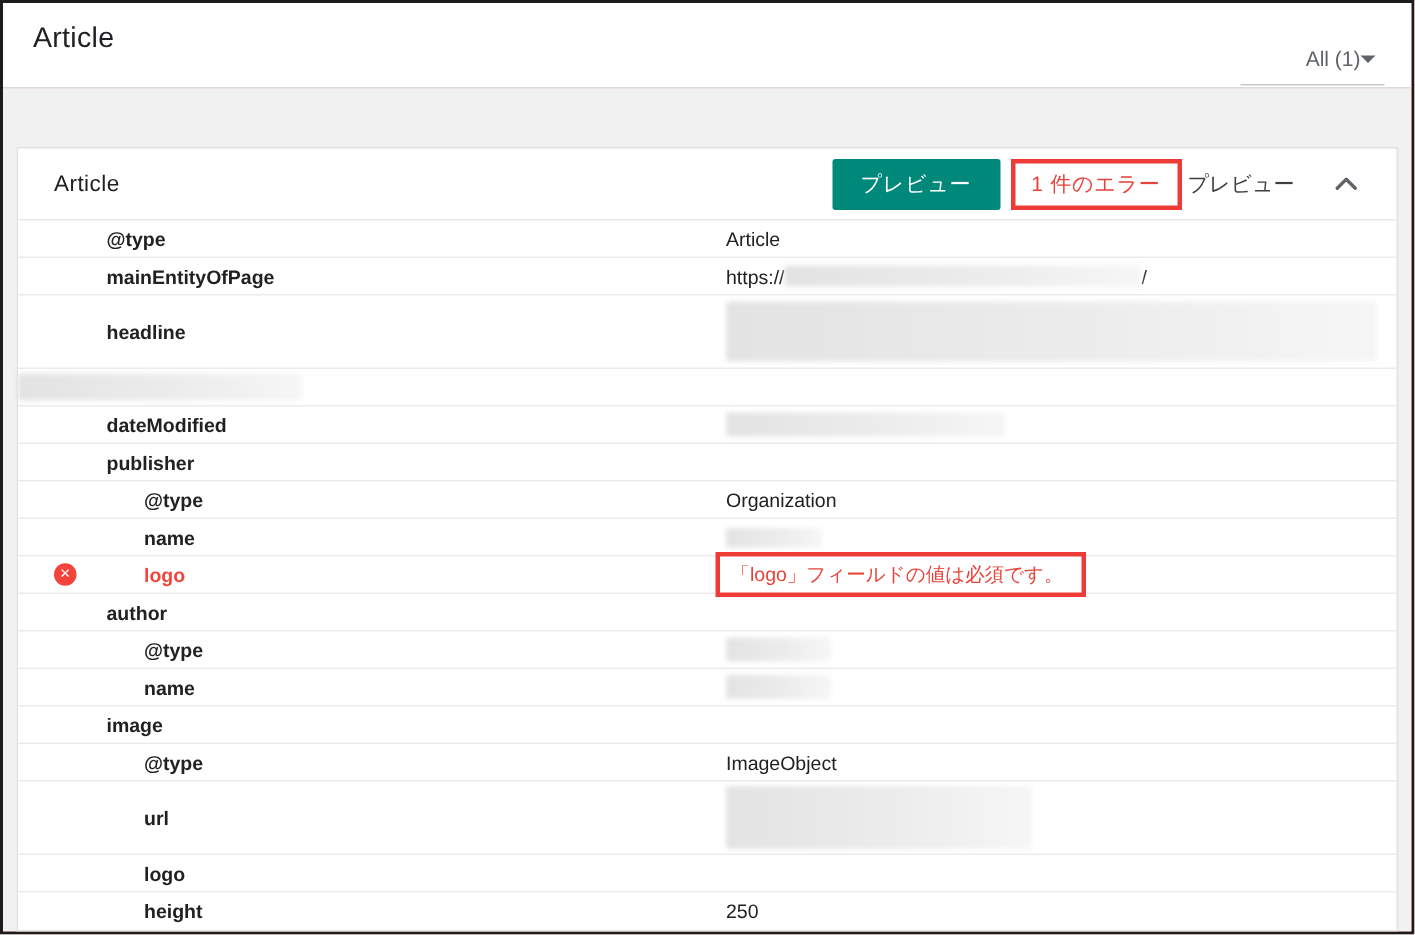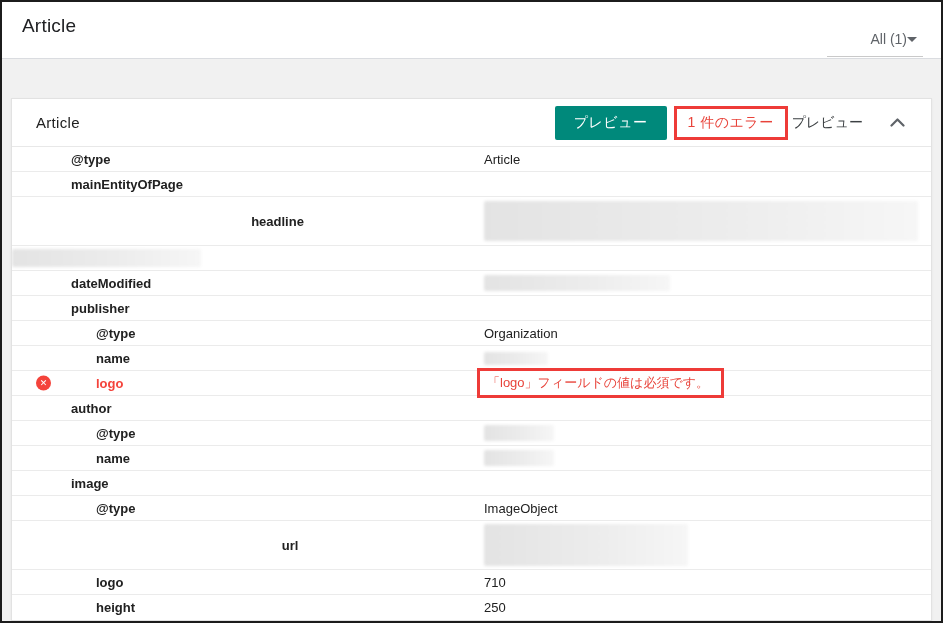--- a/index.html
+++ b/index.html
@@ -79,21 +79,21 @@
   .warnings-label { color: #3c4043; font-size: 14px; margin-left: 4px; white-space: nowrap; }
   .chevron { margin-left: 27px; margin-right: 10px; cursor: pointer; display: flex; align-items: center; }
   
   .rows { }
   .row {
     position: relative;
     height: 25px;
     display: flex; align-items: center;
     border-bottom: 1px solid #ebebeb;
   }
-  .row.tall { height: 49px; text-align: center; }
+  .row.tall { height: 49px; }
   .row:last-child { border-bottom: none; }
   .cell-label {
     width: 472px; flex: 0 0 472px;
     font-size: 13px; font-weight: 700; color: #212121;
   }
   .indent-1 { padding-left: 59px; }
   .indent-2 { padding-left: 84px; }
   .cell-label.error span { color: #f4433b; }
   .cell-value {
     flex: 1; font-size: 13px; color: #212121;
@@ -159,20 +159,25 @@
 
       <div class="rows" id="rows">
           <div class="row">
             <div class="cell-label indent-1"><span>@type</span></div>
             <div class="cell-value">
               <span>Article</span>
             </div>
           </div>
           <div class="row">
             <div class="cell-label indent-1"><span>mainEntityOfPage</span></div>
+            <div class="cell-value">
+              <span>https://</span>
+              <span class="redacted" style="width: 238px; height: 14px;"></span>
+              <span>/</span>
+            </div>
           </div>
           <div class="row tall">
             <div class="cell-label indent-1"><span>headline</span></div>
             <div class="cell-value">
               <span class="redacted" style="width: 434px; height: 40px;"></span>
             </div>
           </div>
           <div class="row">
             <div class="cell-value">
               <span class="redacted" style="width: 189px; height: 18px;"></span>
@@ -234,23 +239,20 @@
             </div>
           </div>
           <div class="row tall">
             <div class="cell-label indent-2"><span>url</span></div>
             <div class="cell-value">
               <span class="redacted" style="width: 204px; height: 42px;"></span>
             </div>
           </div>
           <div class="row">
             <div class="cell-label indent-2"><span>logo</span></div>
-            <div class="cell-value">
-              <span>710</span>
-            </div>
           </div>
           <div class="row">
             <div class="cell-label indent-2"><span>height</span></div>
             <div class="cell-value">
               <span>250</span>
             </div>
           </div>
         </div>
 
     </section>

